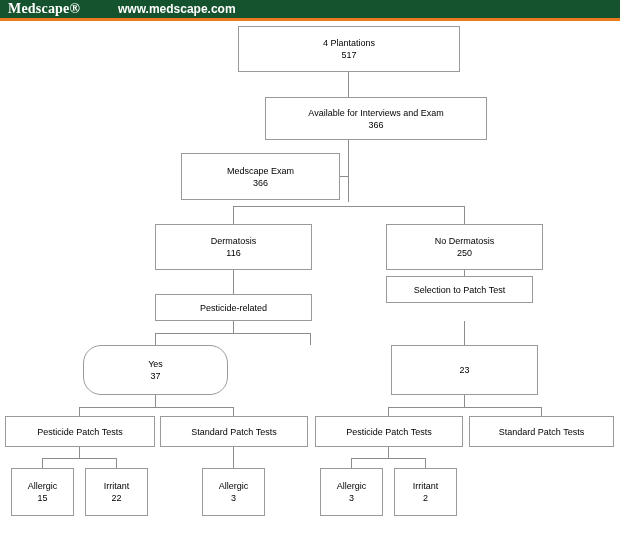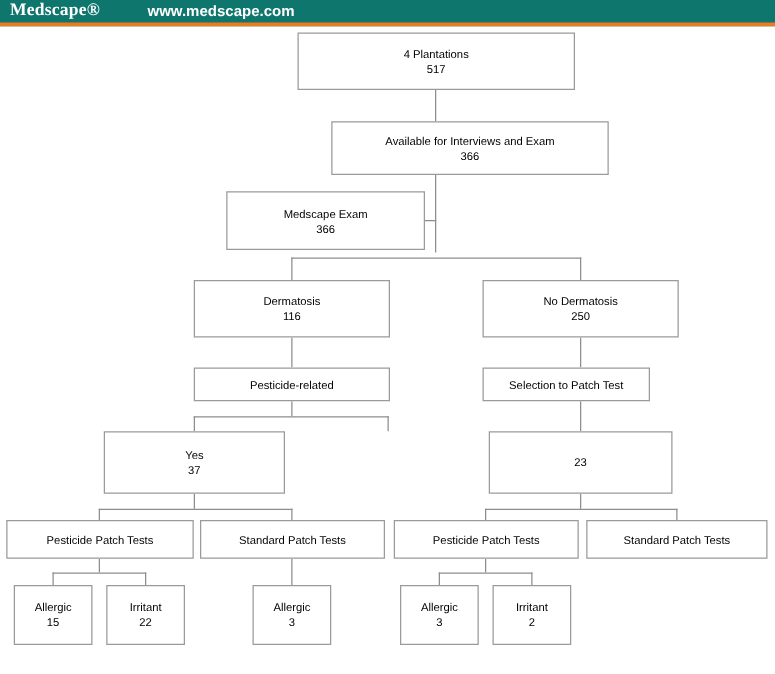--- a/index.html
+++ b/index.html
@@ -17,21 +17,21 @@
     background: #ffffff;
     overflow: hidden;
   }
 
   
   #header {
     position: absolute;
     left: 0; top: 0;
     width: 620px;
     height: 18px;
-    background: #0f766e;
+    background: #14532d;
     border-bottom: 3px solid #ea7c1f;
     box-sizing: content-box;
   }
   #brand {
     position: absolute;
     left: 8px; top: 1px;
     color: #ffffff;
     font-family: "Liberation Serif", serif;
     font-size: 14px;
     font-weight: bold;
@@ -176,26 +176,26 @@
     <div class="node" style="left:386px; top:203px; width:157px; height:46px;">
       <span class="label">No Dermatosis</span>
       <span class="value">250</span>
     </div>
 
     <div class="node" style="left:155px; top:273px; width:157px; height:27px;">
       <span class="label">Pesticide-related</span>
 
     </div>
 
-    <div class="node" style="left:386px; top:273px; width:134px; height:27px;">
+    <div class="node" style="left:386px; top:255px; width:147px; height:27px;">
       <span class="label">Selection to Patch Test</span>
 
     </div>
 
-    <div class="node" style="left:83px; top:324px; width:145px; height:50px;">
+    <div class="node" style="left:83px; top:324px; width:145px; height:50px;border-radius:18px;">
       <span class="label">Yes</span>
       <span class="value">37</span>
     </div>
 
 
     <div class="node" style="left:391px; top:324px; width:147px; height:50px;">
       <span class="label">23</span>
 
     </div>
 

